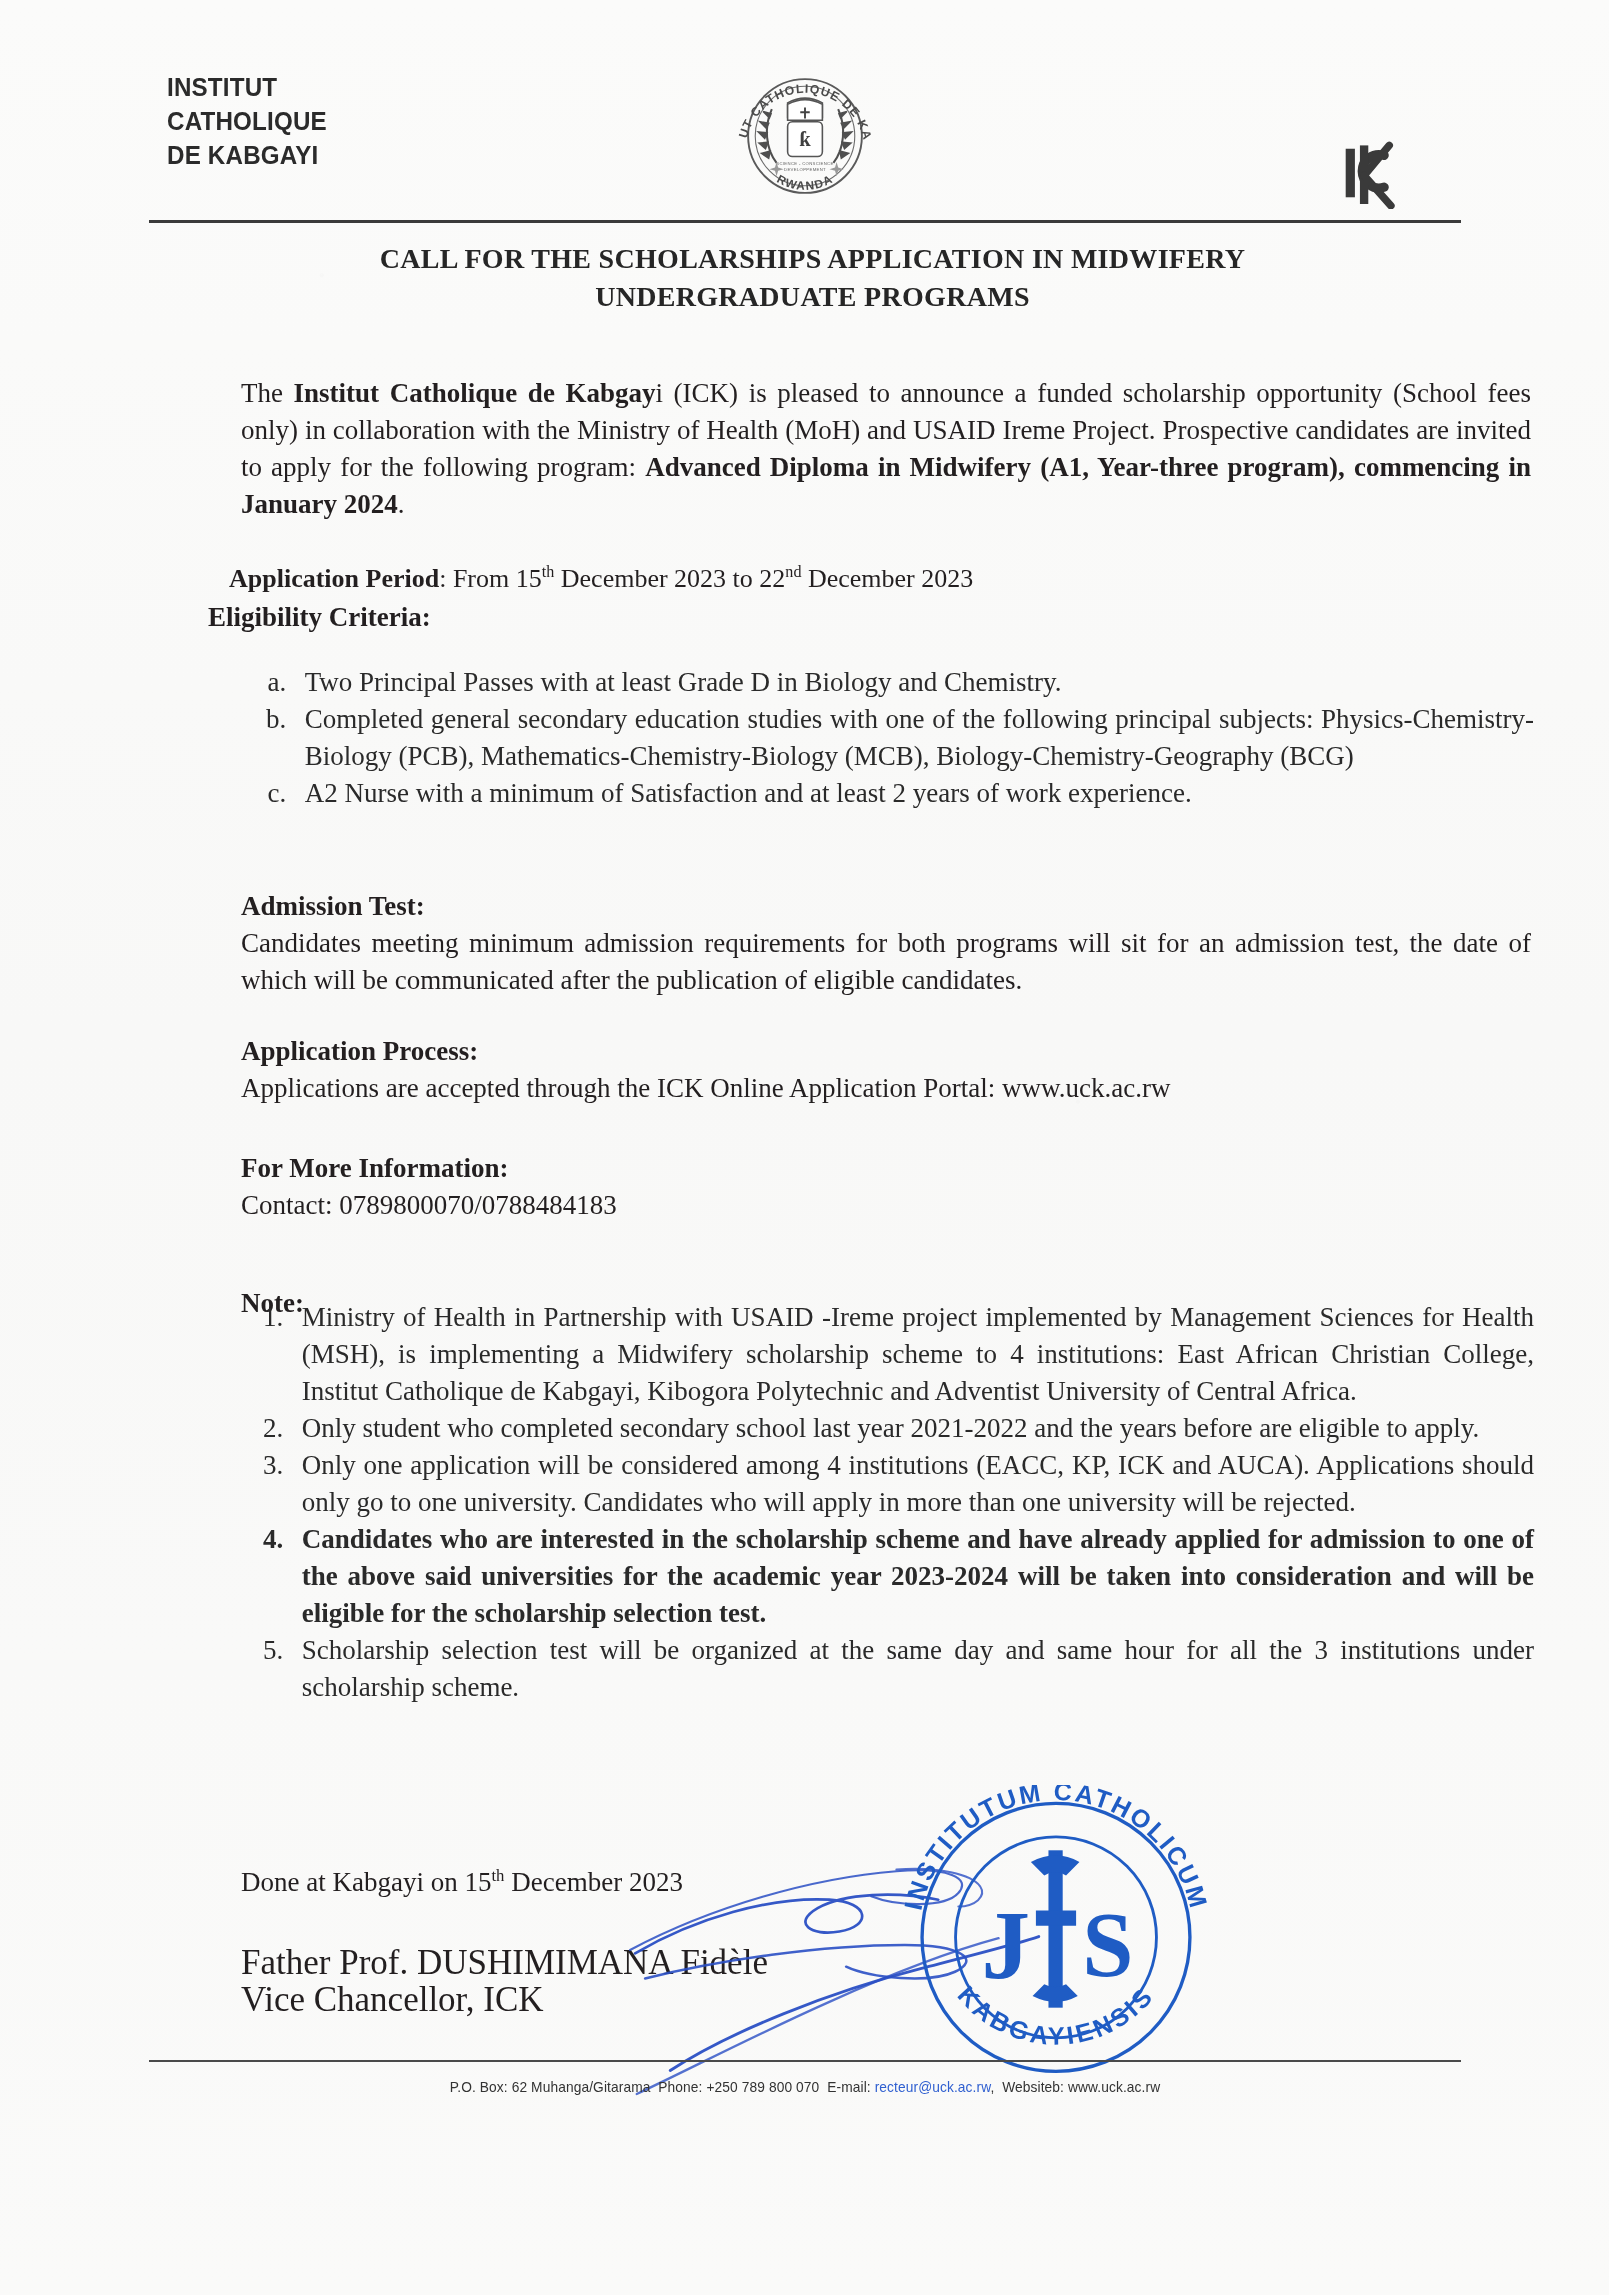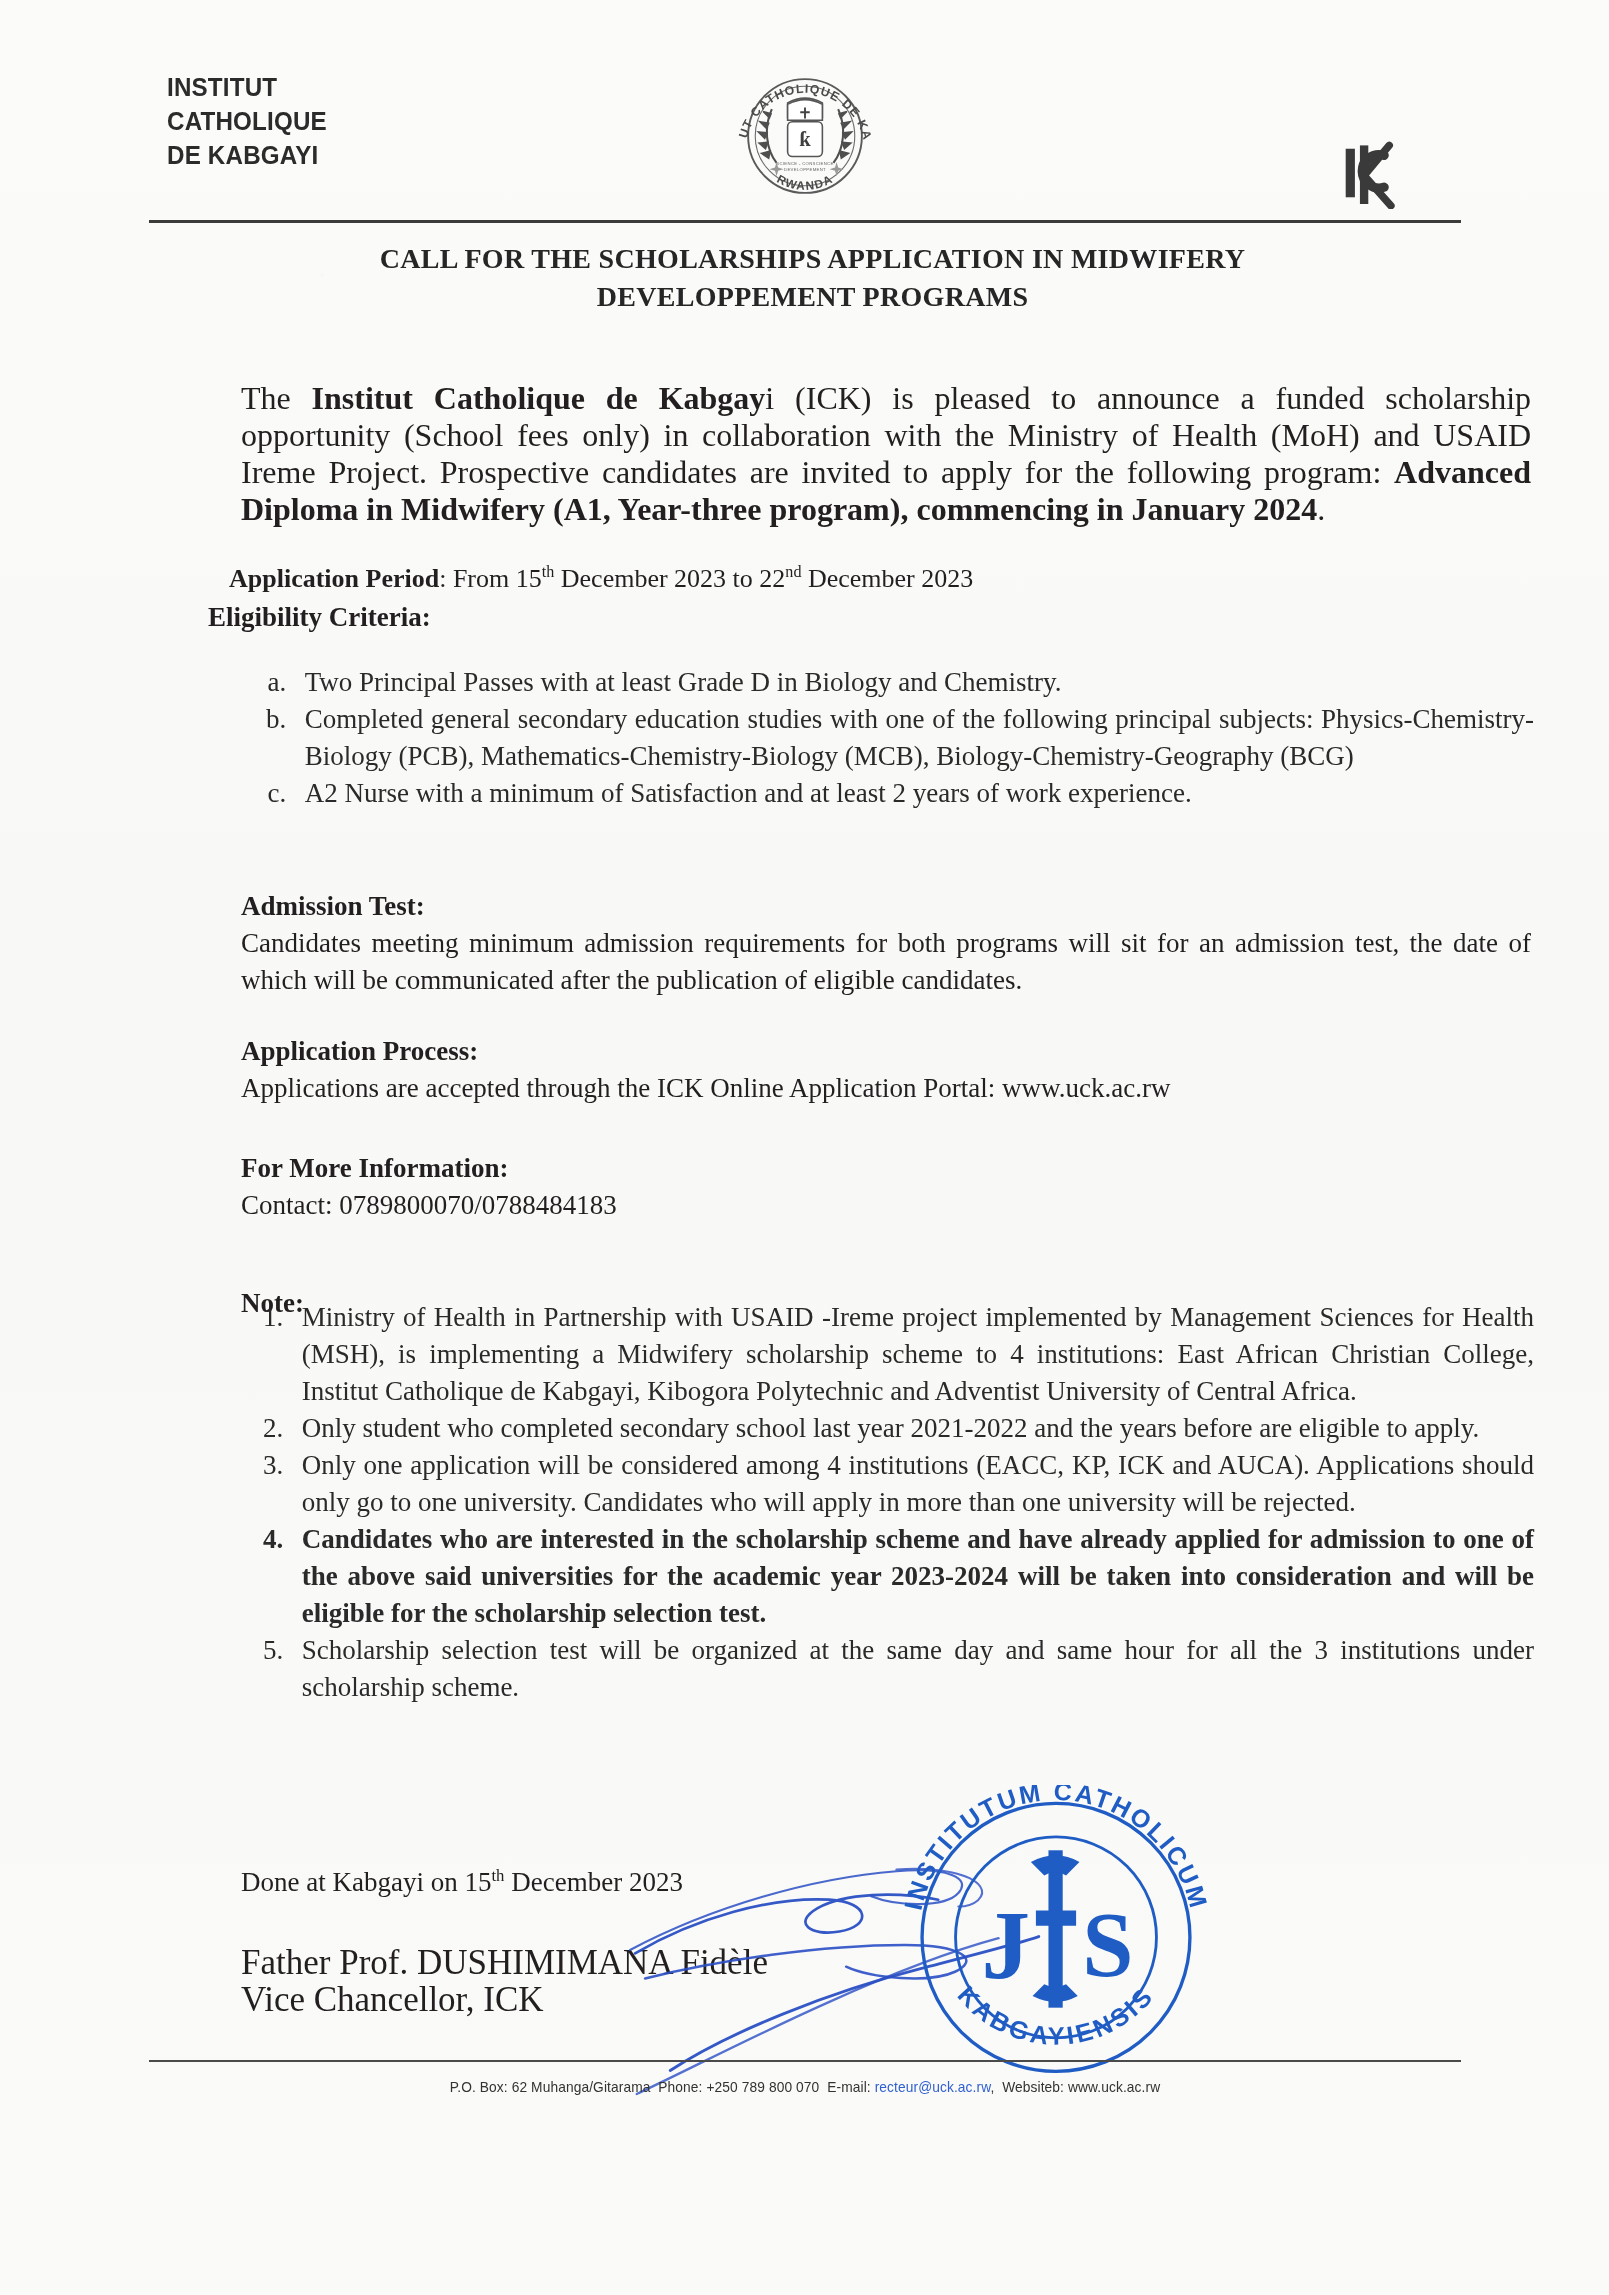--- a/index.html
+++ b/index.html
@@ -60,21 +60,21 @@
     color:#262626;
   }
 
   p.body-par, li, .line {
     font-size:27px; line-height:37px; color:#2a2a2a;
   }
 
   .par-intro {
     position:absolute; left:241px; top:348px; width:1290px;
     text-align:justify; text-justify:inter-word;
-    font-size:32px; line-height:37px;
+    font-size:27px; line-height:37px;
   }
   .par-intro b { font-weight:bold; }
 
   .app-period {
     position:absolute; left:229px; top:528px; width:1257px;
     font-size:26px; line-height:37px;margin-top:32px;
   }
   .app-period b { font-weight:bold; }
   sup { font-size:0.62em; vertical-align:super; line-height:0; }
 
@@ -223,21 +223,21 @@
         <path d="M44 52 L74 16" stroke="#3a3a3a" stroke-width="9" stroke-linecap="round"></path>
         <path d="M44 52 L76 88" stroke="#3a3a3a" stroke-width="9" stroke-linecap="round"></path>
       </svg>
     </div>
   </div>
 
   <div class="rule-top"></div>
 
   <div class="doc-title">
     <div>CALL FOR THE SCHOLARSHIPS APPLICATION IN MIDWIFERY</div>
-    <div>DEVELOPPEMENT PROGRAMS</div>
+    <div>UNDERGRADUATE PROGRAMS</div>
   </div>
 
   <p class="par-intro">
     <span>The </span><b>Institut Catholique de Kabgay</b><span>i (ICK) is pleased to announce a funded scholarship opportunity (School fees only) in collaboration with the Ministry of Health (MoH) and USAID Ireme Project. Prospective candidates are invited to apply for the following program: </span><b>Advanced Diploma in Midwifery (A1, Year-three program), commencing in January 2024</b><span>.</span>
   </p>
 
   <p class="app-period">
     <b>Application Period</b><span>: From 15</span><sup>th</sup><span> December 2023 to 22</span><sup>nd</sup><span> December 2023</span>
   </p>
 

